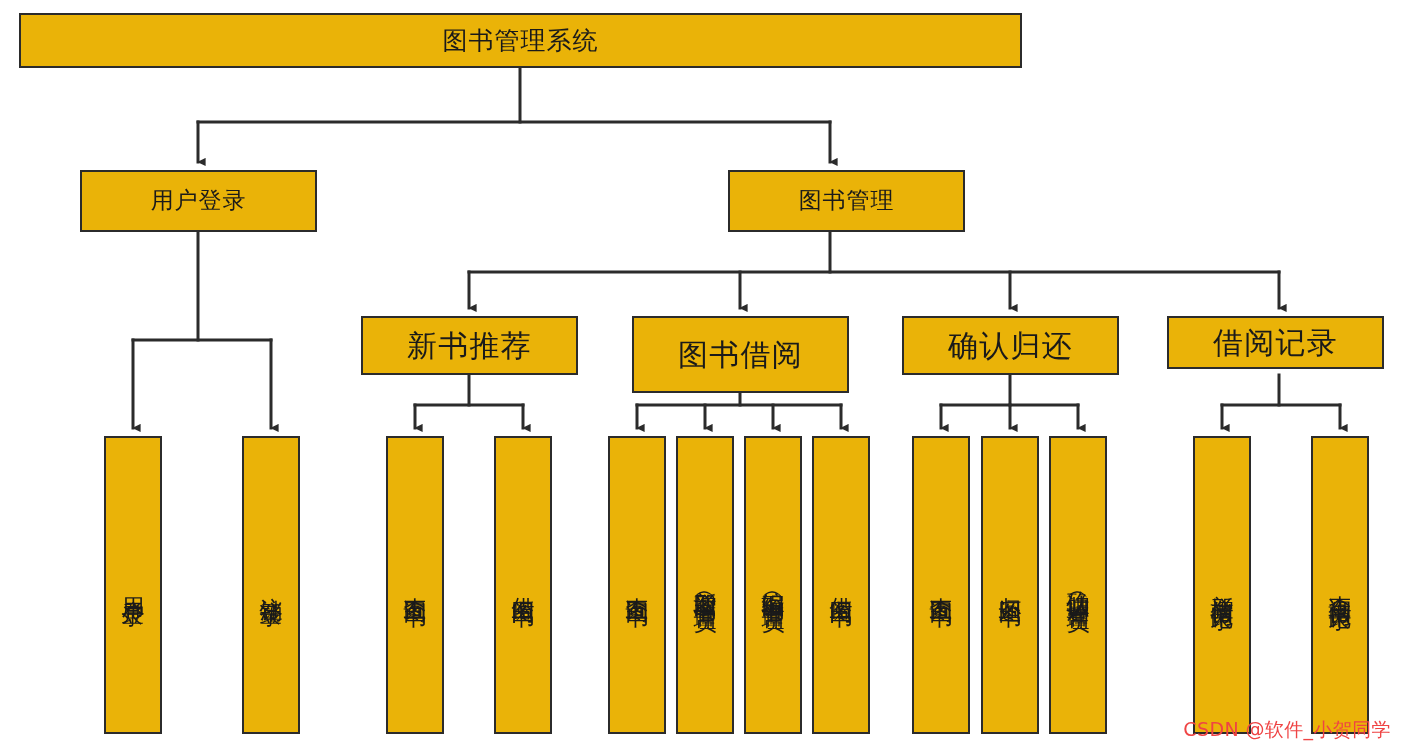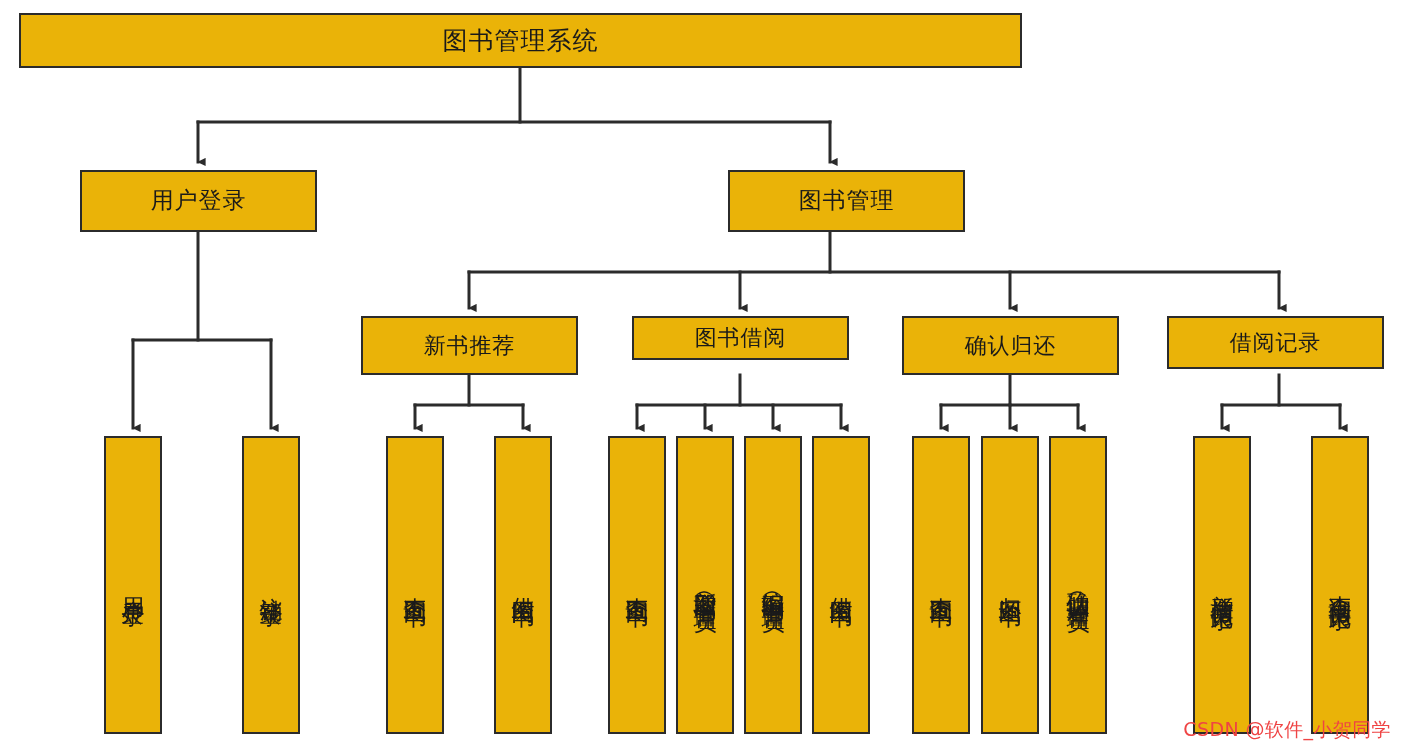--- a/index.html
+++ b/index.html
@@ -38,21 +38,21 @@
     z-index: 2;
   }
   .node-label {
     display: block;
     letter-spacing: 0.04em;
     line-height: 1.18;
     white-space: nowrap;
   }
   .node.root .node-label   { font-size: 25px; }
   .node.branch .node-label { font-size: 23px; }
-  .node.group .node-label  { font-size: 22px; }
+  .node.group .node-label  { font-size: 30px; }
 
   
   .node.leaf {
     align-items: center;
     justify-content: center;
     padding: 6px 0;
   }
   .node.leaf .node-label {
     writing-mode: vertical-rl;
     text-orientation: upright;
@@ -138,21 +138,21 @@
   <div class="node branch" style="left:80px; top:170px; width:237px; height:62px;">
     <span class="node-label">用户登录</span>
   </div>
   <div class="node branch" style="left:711px; top:170px; width:237px; height:62px;margin-left:17px;">
     <span class="node-label">图书管理</span>
   </div>
 
   <div class="node group" style="left:361px; top:316px; width:217px; height:59px;">
     <span class="node-label">新书推荐</span>
   </div>
-  <div class="node group" style="left:632px; top:316px; width:217px; height:44px;">
+  <div class="node group" style="left:632px; top:316px; width:217px; height:77px;">
     <span class="node-label">图书借阅</span>
   </div>
   <div class="node group" style="left:902px; top:316px; width:217px; height:59px;">
     <span class="node-label">确认归还</span>
   </div>
   <div class="node group" style="left:1167px; top:316px; width:217px; height:53px;">
     <span class="node-label">借阅记录</span>
   </div>
 
   <div class="node leaf" style="left:104px; top:436px; width:58px; height:298px;">

